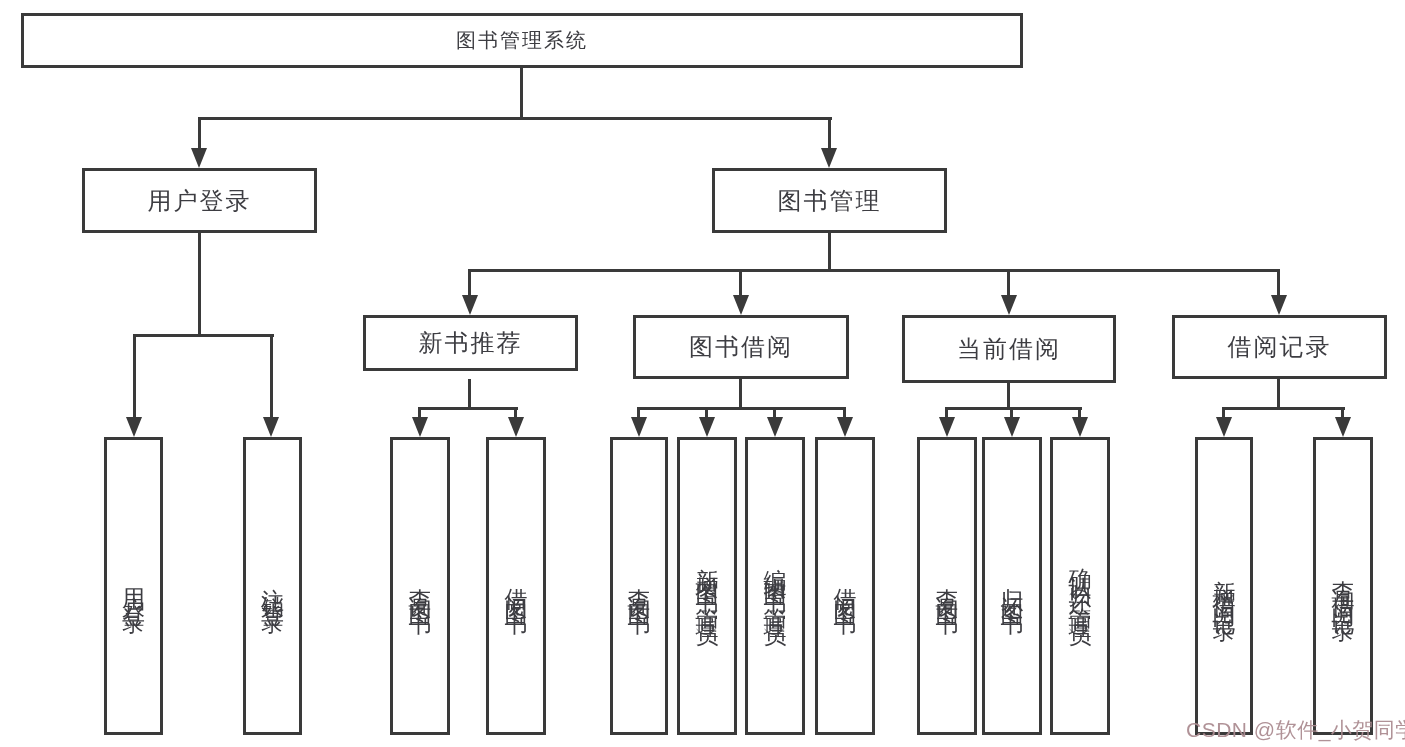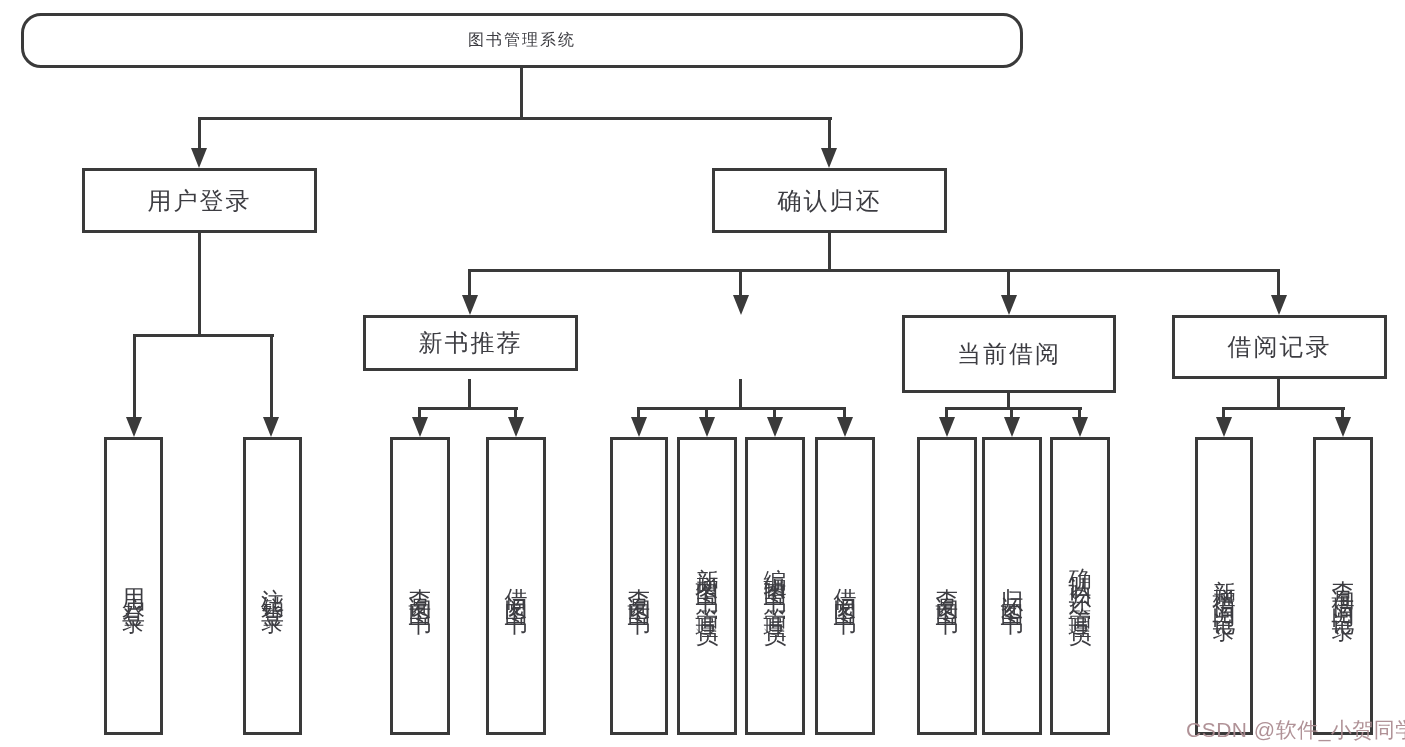--- a/index.html
+++ b/index.html
@@ -14,21 +14,21 @@
   }
   
   .node{
     position:absolute;box-sizing:border-box;background:#ffffff;
     border:3px solid var(--line);
     display:flex;align-items:center;justify-content:center;
     color:var(--text);
     z-index:2;
   }
   .node-h{font-size:24px;letter-spacing:2px;}
-  .node-root{font-size:16px;letter-spacing:2px;border-radius:20px;}
+  .node-root{font-size:20px;letter-spacing:2px;}
   .leaf{
     position:absolute;box-sizing:border-box;background:#ffffff;
     border:3px solid var(--line);
     top:437px;height:298px;
     display:flex;align-items:center;justify-content:center;
     color:var(--text);
     z-index:2;
   }
   .leaf .vtext{
     writing-mode:vertical-rl;text-orientation:mixed;
@@ -62,21 +62,21 @@
   <div class="h" style="left:198px;top:117px;width:634px;"></div>
   <div class="v" style="left:198px;top:117px;height:33px;"></div>
   <div class="arr" style="left:191px;top:148px;"></div>
   <div class="v" style="left:828px;top:117px;height:33px;"></div>
   <div class="arr" style="left:821px;top:148px;"></div>
 
   <div class="node node-h" style="left:82px;top:168px;width:235px;height:65px;">
     <span>用户登录</span>
   </div>
   <div class="node node-h" style="left:712px;top:168px;width:235px;height:65px;">
-    <span>确认归还</span>
+    <span>图书管理</span>
   </div>
 
   <div class="v" style="left:198px;top:233px;height:103px;"></div>
   <div class="h" style="left:133px;top:334px;width:141px;"></div>
   <div class="v" style="left:133px;top:334px;height:85px;"></div>
   <div class="arr" style="left:126px;top:417px;"></div>
   <div class="v" style="left:270px;top:334px;height:85px;"></div>
   <div class="arr" style="left:263px;top:417px;"></div>
 
   <div class="v" style="left:828px;top:233px;height:38px;"></div>
@@ -86,21 +86,24 @@
   <div class="v" style="left:739px;top:269px;height:28px;"></div>
   <div class="arr" style="left:733px;top:295px;"></div>
   <div class="v" style="left:1007px;top:269px;height:28px;"></div>
   <div class="arr" style="left:1001px;top:295px;"></div>
   <div class="v" style="left:1277px;top:269px;height:28px;"></div>
   <div class="arr" style="left:1271px;top:295px;"></div>
 
   <div class="node node-h" style="left:363px;top:315px;width:215px;height:56px;">
     <span>新书推荐</span>
   </div>
-  <div class="node node-h" style="left:902px;top:315px;width:214px;height:78px;">
+  <div class="node node-h" style="left:633px;top:315px;width:216px;height:64px;">
+    <span>图书借阅</span>
+  </div>
+  <div class="node node-h" style="left:902px;top:315px;width:214px;height:68px;">
     <span>当前借阅</span>
   </div>
   <div class="node node-h" style="left:1172px;top:315px;width:215px;height:64px;">
     <span>借阅记录</span>
   </div>
 
   <div class="v" style="left:468px;top:379px;height:31px;"></div>
   <div class="h" style="left:418px;top:407px;width:100px;"></div>
   <div class="v" style="left:418px;top:407px;height:12px;"></div>
   <div class="arr" style="left:412px;top:417px;"></div>

